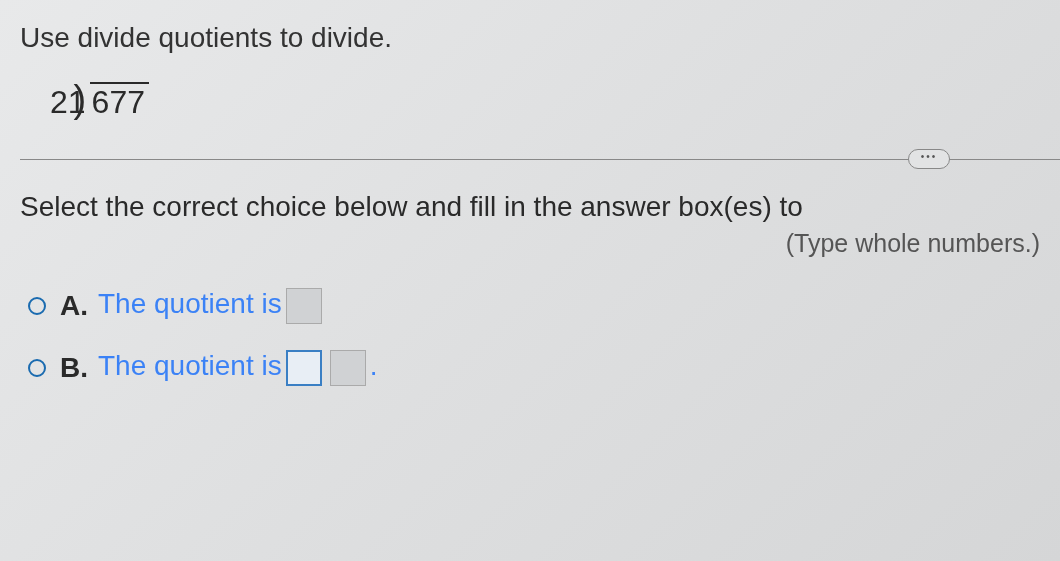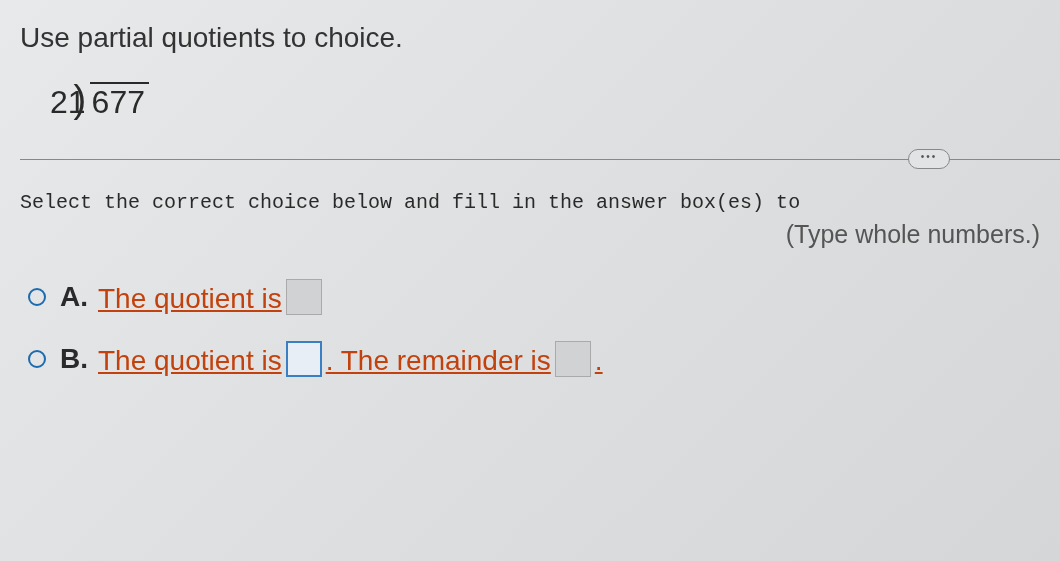--- a/index.html
+++ b/index.html
@@ -74,24 +74,23 @@
     }
     .ellipsis-pill span {
       letter-spacing: 2px;
       font-size: 10px;
       color: #555;
       line-height: 1;
       position: relative;
       top: -2px;
     }
     .instruction-main {
-      font-size: 20px;
+      font-size: 28px;
       color: #2a2a2a;
       margin-bottom: 6px;
-      font-family: Liberation Mono, monospace;
     }
     .instruction-sub {
       font-size: 25px;
       color: #555;
       margin-bottom: 30px;
       text-align: right;
     }
     .choice-row {
       display: flex;
       align-items: center;
@@ -108,25 +107,24 @@
       flex-shrink: 0;
       cursor: pointer;
       background: transparent;
     }
     .choice-label {
       font-weight: bold;
       margin-right: 10px;
       color: #2a2a2a;
     }
     .choice-text {
-      color: #c2410c;
+      color: #3b82f6;
       display: flex;
-      align-items: flex-end;
+      align-items: flex-start;
       flex-wrap: wrap;
-      text-decoration: underline;
     }
     .answer-box {
       display: inline-block;
       width: 36px;
       height: 36px;
       background: #d0d2d4;
       border: 1px solid #aaa;
       margin: 0 4px;
       vertical-align: middle;
       cursor: text;
@@ -134,21 +132,21 @@
     .answer-box.active {
       border: 2px solid #3a7fc4;
       background: #e8eef5;
     }
   </style>
 </head>
 <body>
 
 
 
-<div class="question-prompt">Use partial quotients to choice.</div>
+<div class="question-prompt">Use divide quotients to divide.</div>
 
 <div class="division-problem">
   <span class="divisor">21</span><span class="dividend-wrap"><span class="paren">)</span><span class="vinculum">677</span></span>
 </div>
 
 <div class="divider-row">
   <div class="divider-line"></div>
   <div class="ellipsis-pill">
     <span>•••</span>
   </div>
@@ -165,20 +163,19 @@
     <span class="answer-box"></span>
   </span>
 </div>
 
 <div class="choice-row">
   <div class="radio"></div>
   <span class="choice-label">B.</span>
   <span class="choice-text">
     <span>The quotient is</span>
     <span class="answer-box active"></span>
-    <span>. The remainder is</span>
     <span class="answer-box"></span>
     <span>.</span>
   </span>
 </div>
 
 
 
 
 </body></html>

